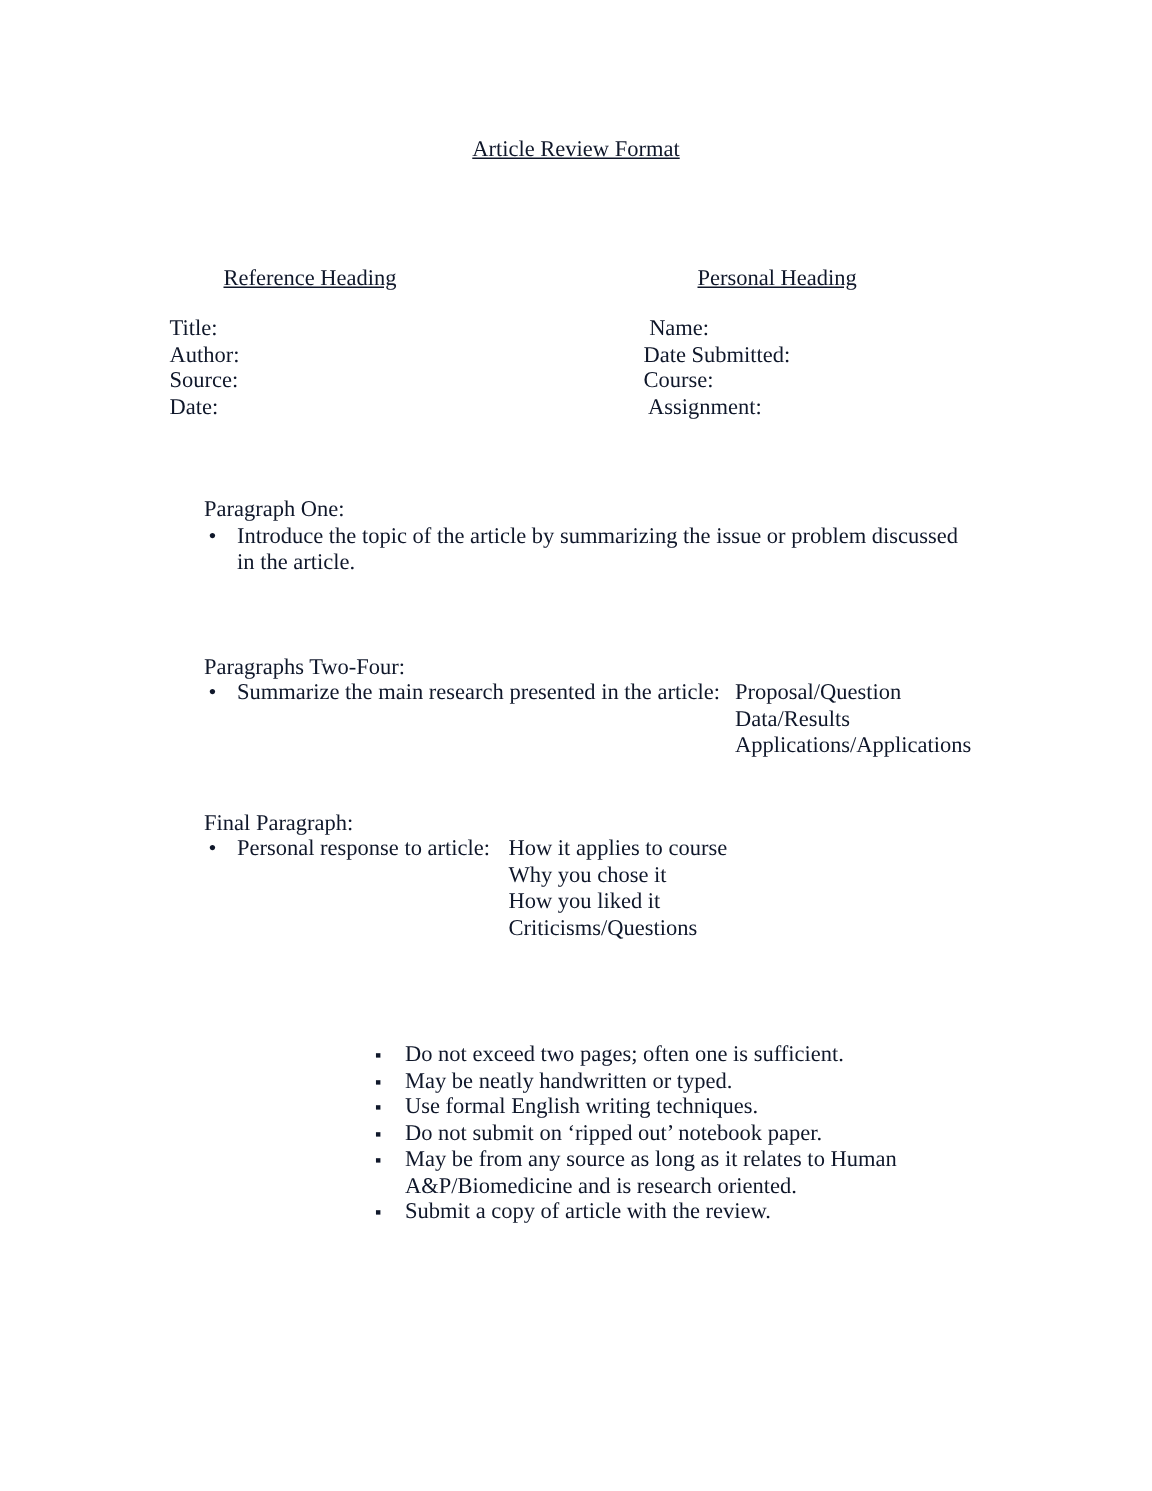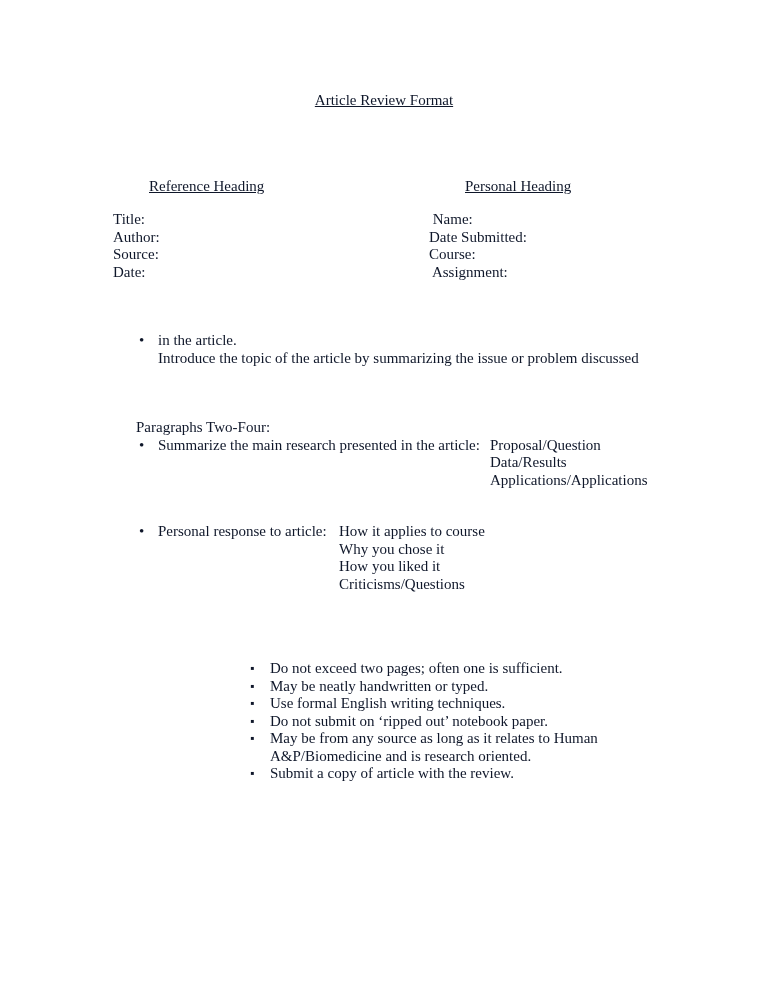--- a/index.html
+++ b/index.html
@@ -73,43 +73,45 @@
       </div>
       <div class="col-right">
         <div class="field-line"> Name:</div>
         <div class="field-line">Date Submitted:</div>
         <div class="field-line">Course:</div>
         <div class="field-line"> Assignment:</div>
       </div>
     </div>
 
     <div class="sec-1">
+      <div class="section-label">Paragraph One:</div>
       <div class="bullet-row">
         <span class="bullet-marker">•</span>
         <div>
+          <div>Introduce the topic of the article by summarizing the issue or problem discussed</div>
           <div>in the article.</div>
-          <div>Introduce the topic of the article by summarizing the issue or problem discussed</div>
         </div>
       </div>
     </div>
 
     <div class="sec-2">
       <div class="section-label">Paragraphs Two-Four:</div>
       <div class="bullet-row">
         <span class="bullet-marker">•</span>
         <div class="bullet-text-s2">Summarize the main research presented in the article:</div>
         <div class="sub-col">
           <div>Proposal/Question</div>
           <div>Data/Results</div>
           <div>Applications/Applications</div>
         </div>
       </div>
     </div>
 
     <div class="sec-3">
+      <div class="section-label">Final Paragraph:</div>
       <div class="bullet-row">
         <span class="bullet-marker">•</span>
         <div class="bullet-text-s3">Personal response to article:</div>
         <div class="sub-col">
           <div>How it applies to course</div>
           <div>Why you chose it</div>
           <div>How you liked it</div>
           <div>Criticisms/Questions</div>
         </div>
       </div>

